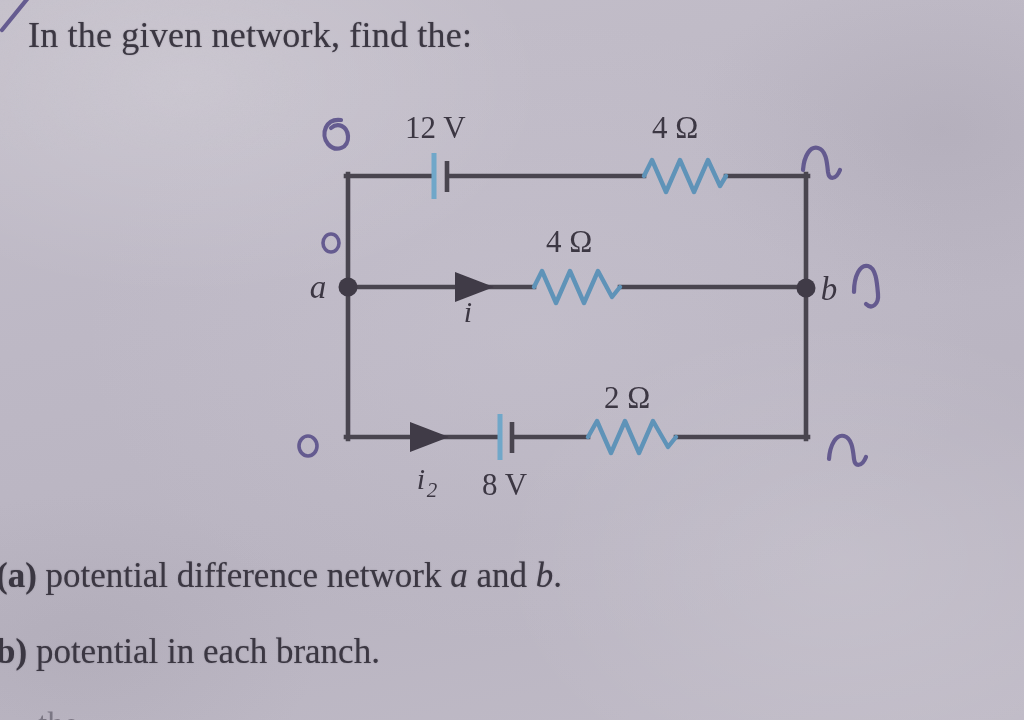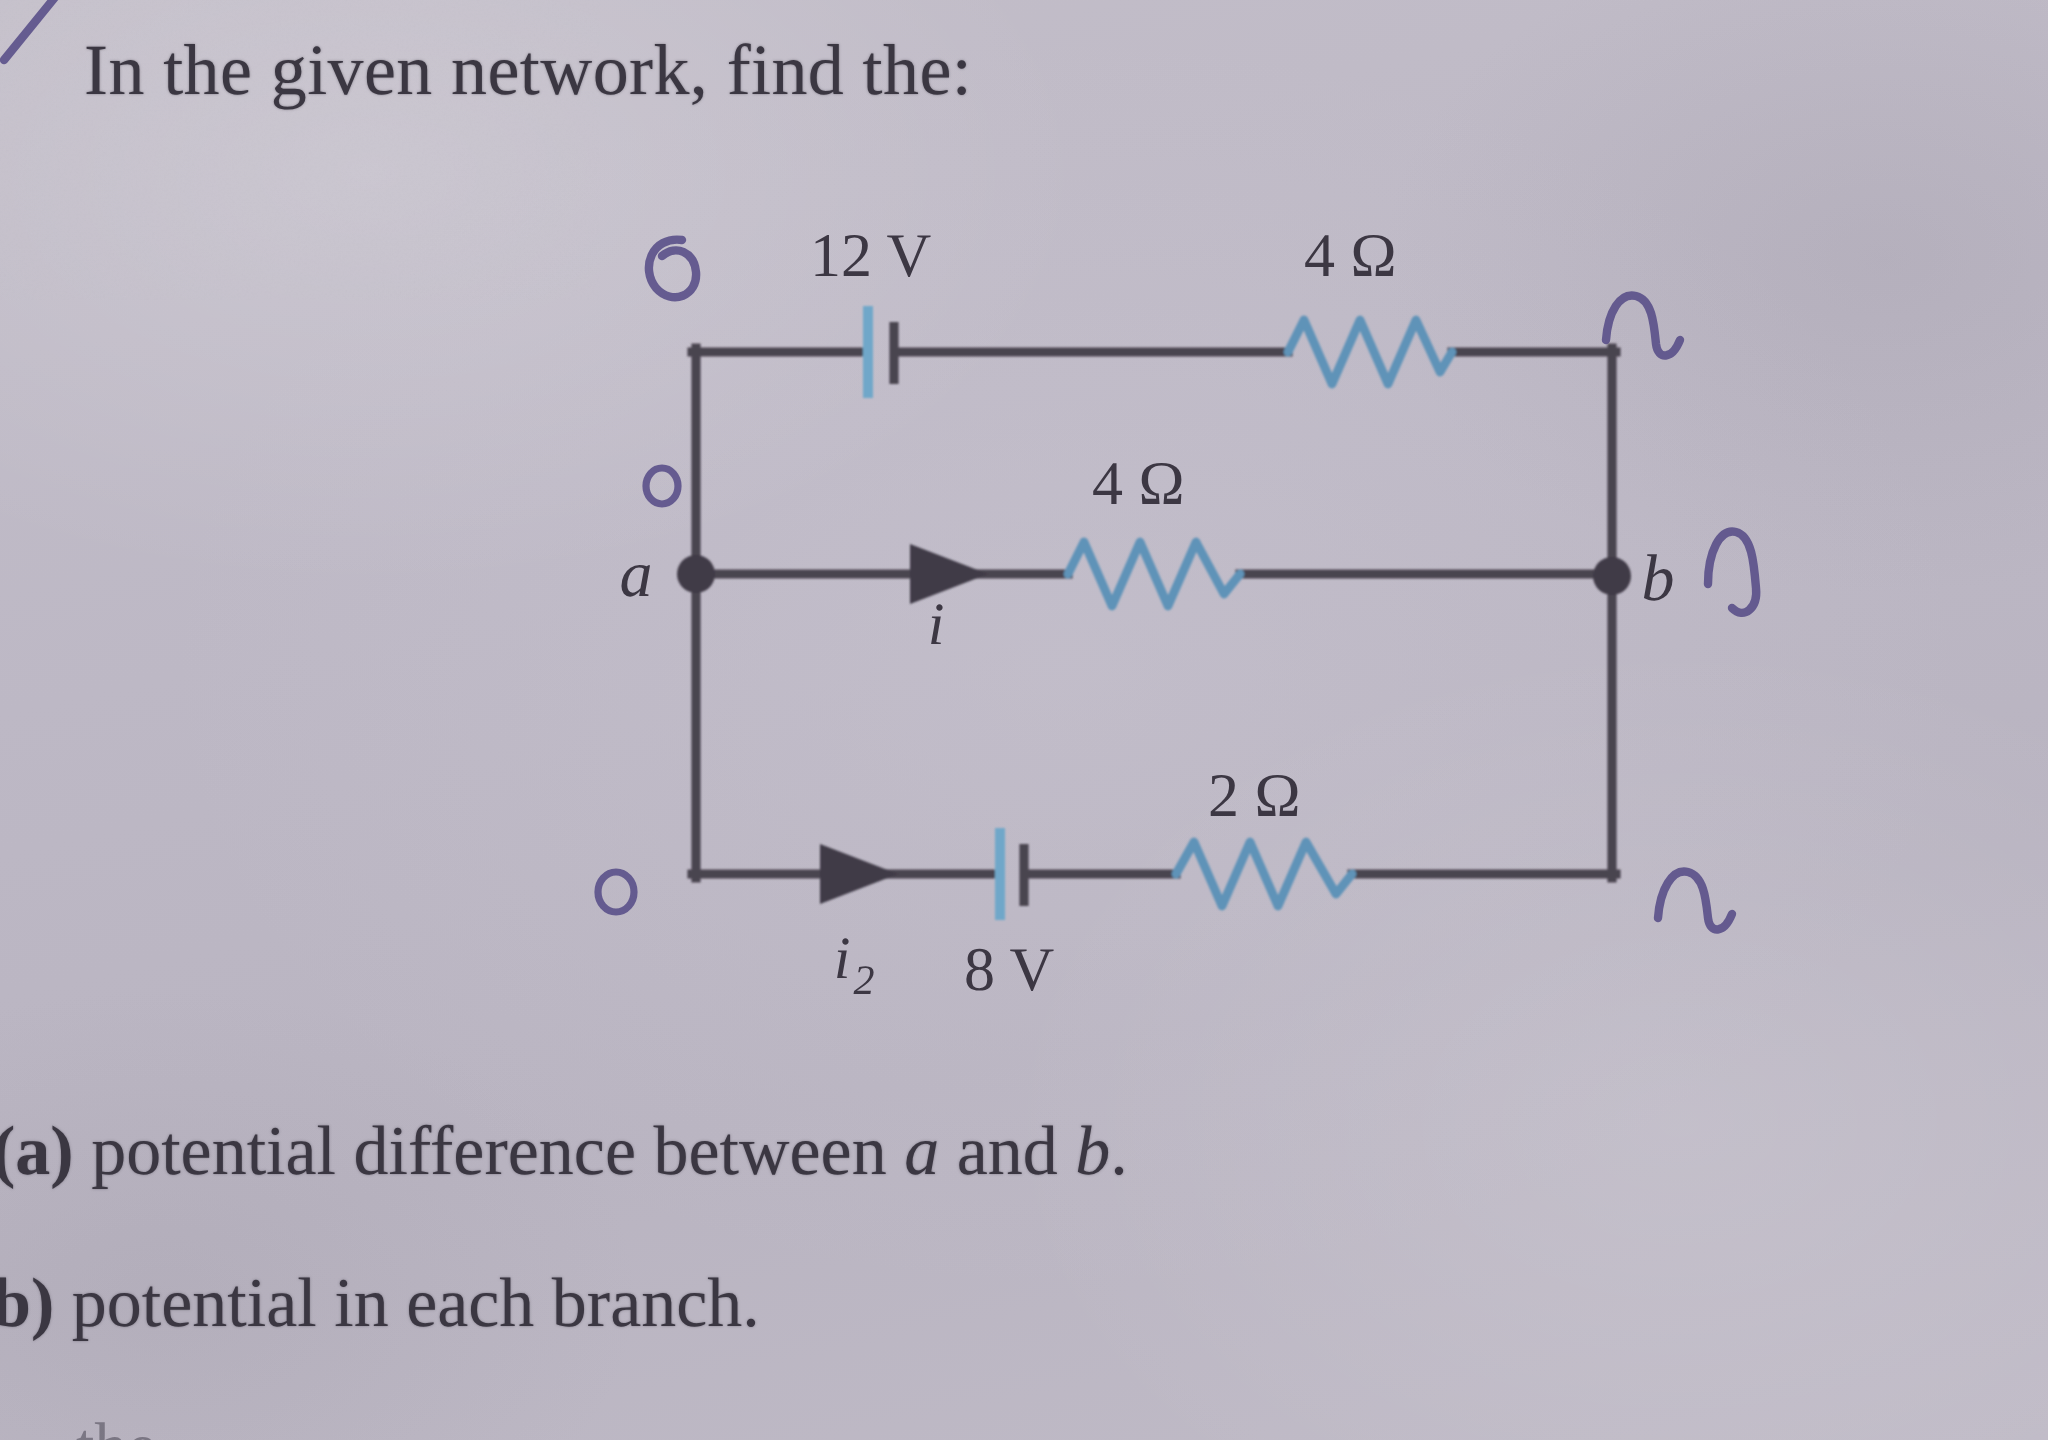--- a/index.html
+++ b/index.html
@@ -31,21 +31,21 @@
   #grain {
     position: absolute;
     inset: 0;
     opacity: 0.30;
     pointer-events: none;
   }
 
   
   .qtitle {
     position: absolute;
-    left: 42px;
+    left: 28px;
     top: 14px;
     font-size: 36px;
     color: #3b3742;
     letter-spacing: 0.2px;
     white-space: nowrap;
     text-shadow: 0 0 1.2px rgba(60,56,68,0.55);
   }
   .qline {
     position: absolute;
     font-size: 35px;
@@ -222,21 +222,21 @@
 
     <path class="ink" d="M 854 292 C 854 276, 860 264, 868 266 C 876 268, 877 282, 878 294 C 879 304, 872 310, 866 304"></path>
 
     <path class="ink" d="M 829 459 C 830 445, 836 434, 844 436 C 852 438, 853 450, 854 459 C 855 467, 862 467, 866 457"></path>
   </g>
 
 </svg>
 
 <div class="qline" id="line-a">
   <b>(a)</b>
-  <span>potential difference between</span>
+  <span>potential difference network</span>
   <span class="ital">a</span>
   <span>and</span>
   <span class="ital">b</span><span>.</span>
 </div>
 
 <div class="qline" id="line-b">
   <b>b)</b>
   <span>potential in each branch.</span>
 </div>
 

